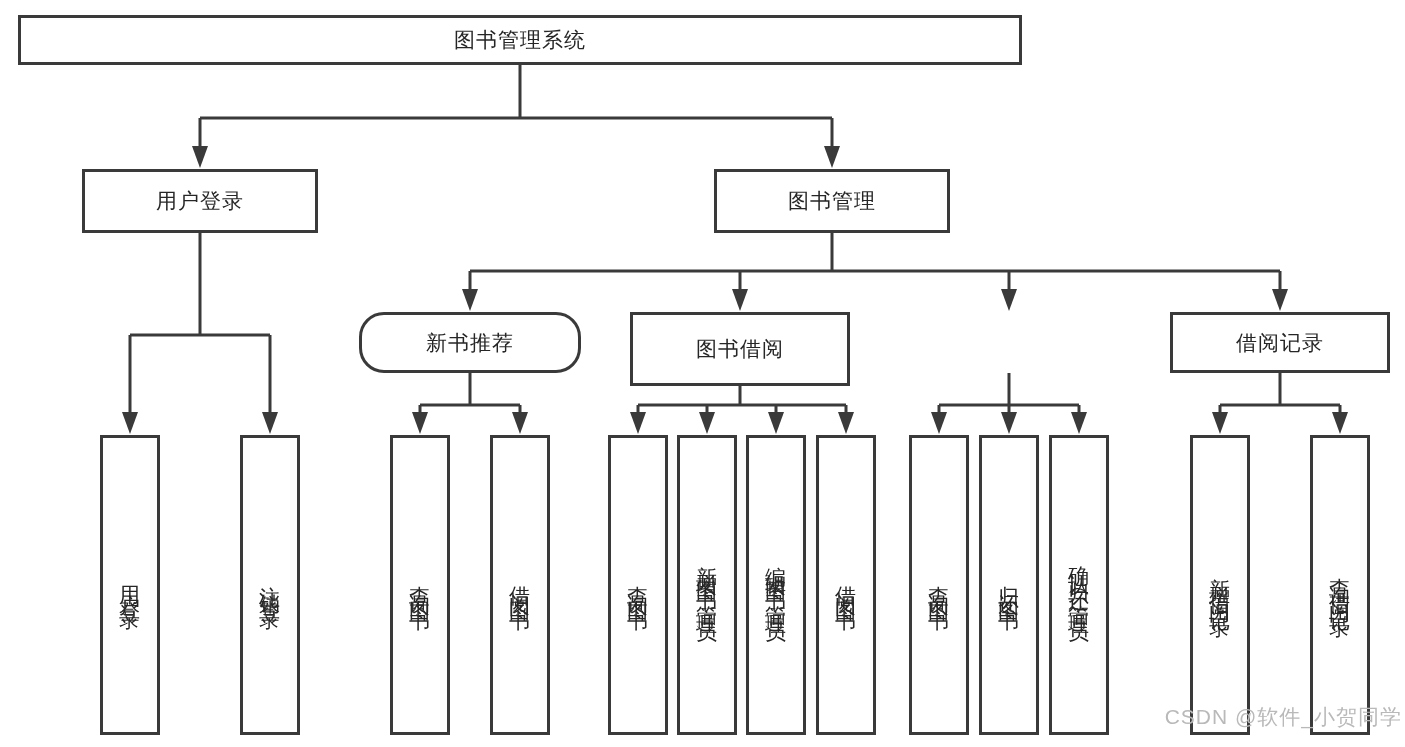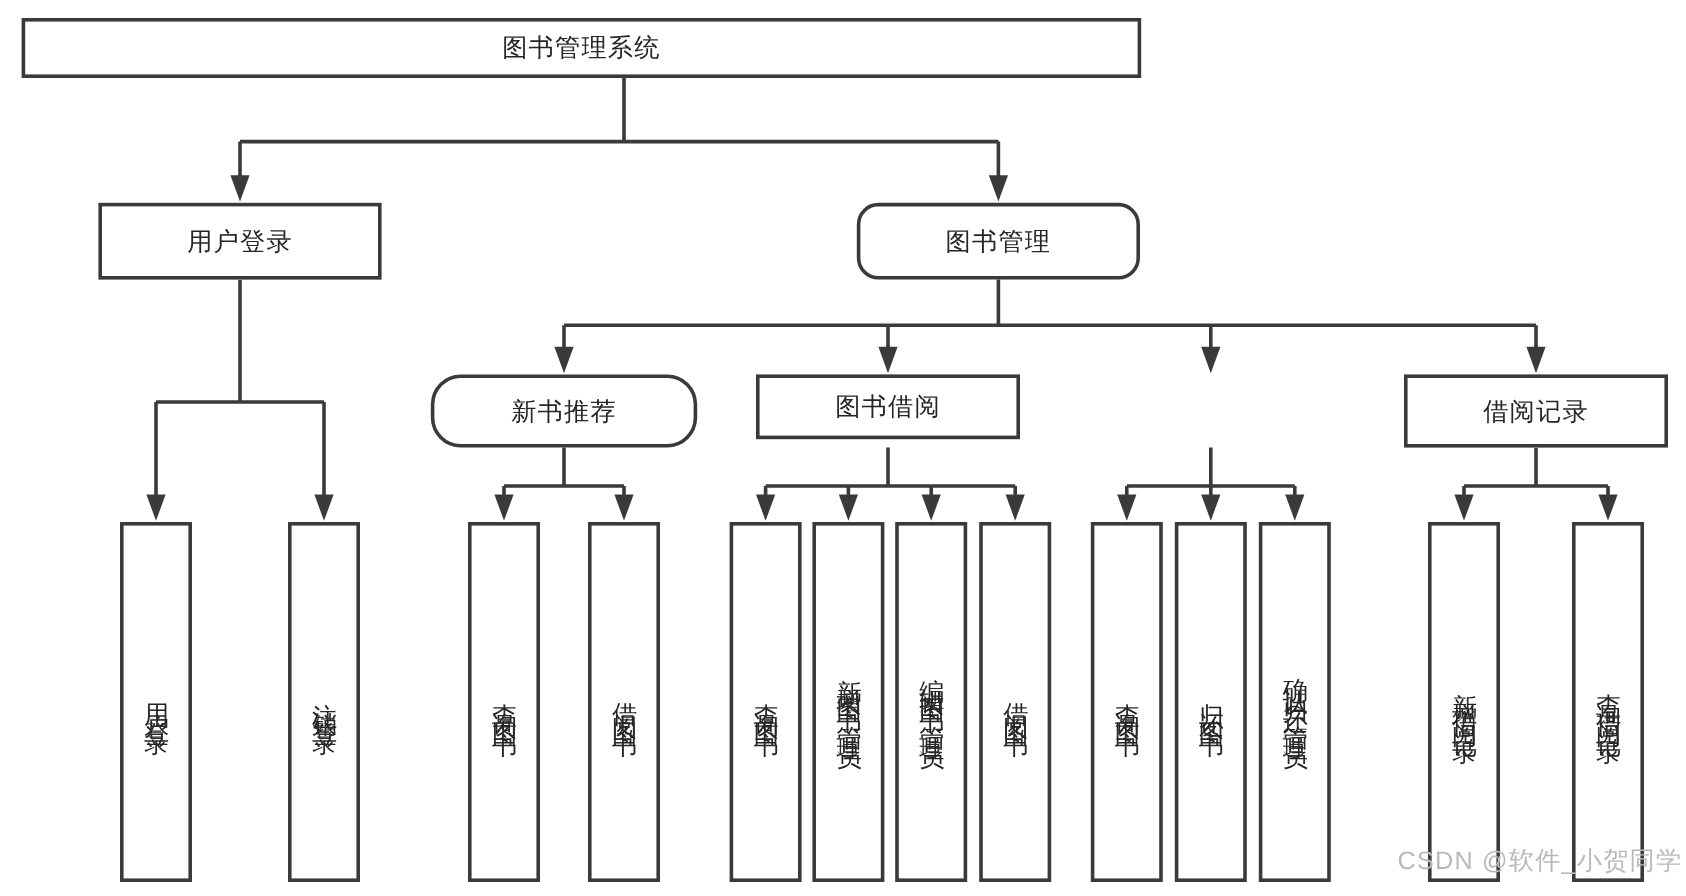--- a/index.html
+++ b/index.html
@@ -23,27 +23,27 @@
   }
   .node .lbl{letter-spacing:1px;}
   .leaf .lbl{
     writing-mode:vertical-rl;
     text-orientation:mixed;
     letter-spacing:8px;
     line-height:1.1;
     white-space:nowrap;
   }
   
-  .n-root{left:18px;top:15px;width:933px;height:50px;font-family:Liberation Serif, serif;}
+  .n-root{left:18px;top:15px;width:1004px;height:50px;font-family:Liberation Serif, serif;}
   
   .n-user-login{left:82px;top:169px;width:236px;height:64px;}
-  .n-book-mgmt{left:714px;top:169px;width:236px;height:64px;border-radius:18px;}
+  .n-book-mgmt{left:714px;top:169px;width:236px;height:64px;}
   
   .n-new-books{left:359px;top:312px;width:222px;height:61px;border-radius:25px;}
-  .n-book-borrow{left:630px;top:312px;width:220px;height:54px;}
+  .n-book-borrow{left:630px;top:312px;width:220px;height:74px;}
   .n-current-borrow{left:899px;top:312px;width:220px;height:61px;}
   .n-borrow-records{left:1170px;top:312px;width:220px;height:61px;}
   
   .leaf{top:435px;width:60px;height:300px;}
   .l-a1{left:100px;} .l-a2{left:240px;}
   .l-b1{left:390px;} .l-b2{left:490px;}
   .l-c1{left:608px;} .l-c2{left:677px;} .l-c3{left:746px;} .l-c4{left:816px;}
   .l-d1{left:909px;} .l-d2{left:979px;} .l-d3{left:1049px;}
   .l-e1{left:1190px;} .l-e2{left:1310px;}
   #watermark{

